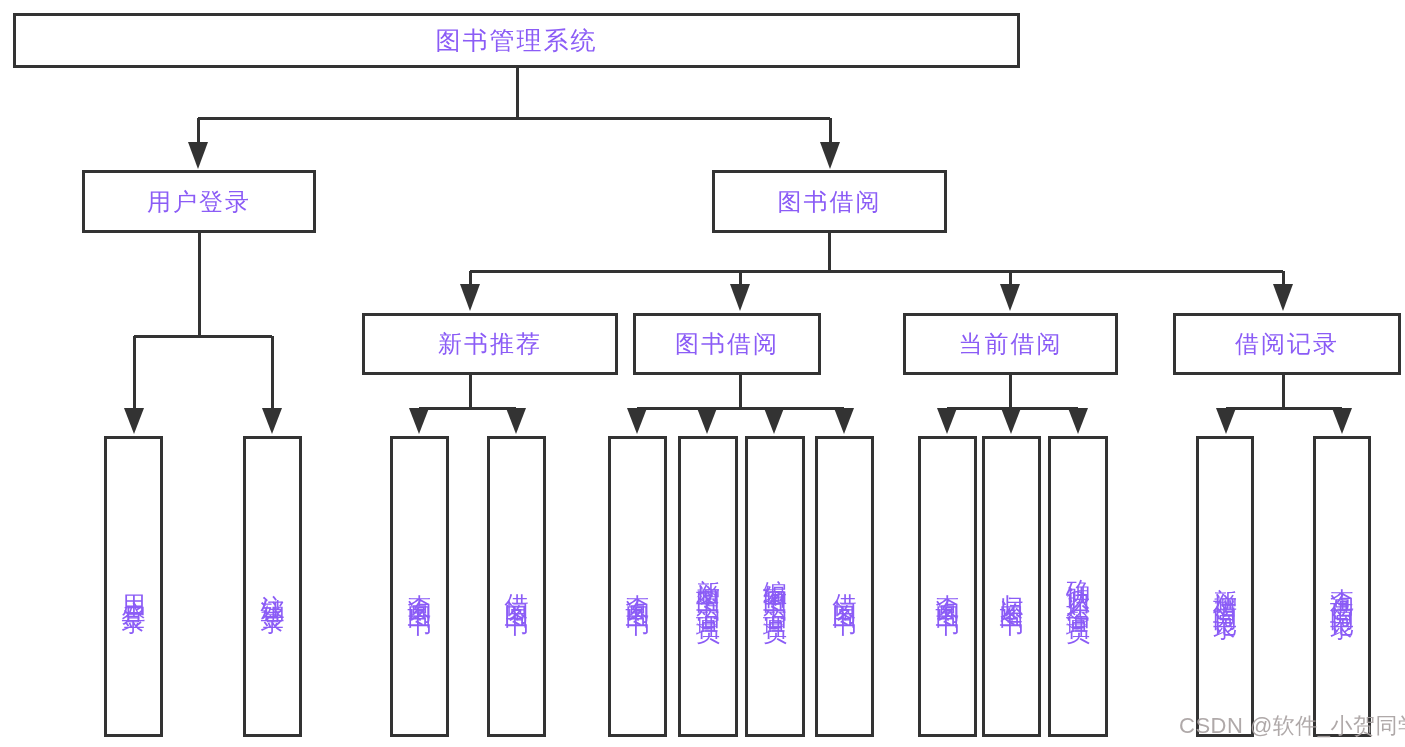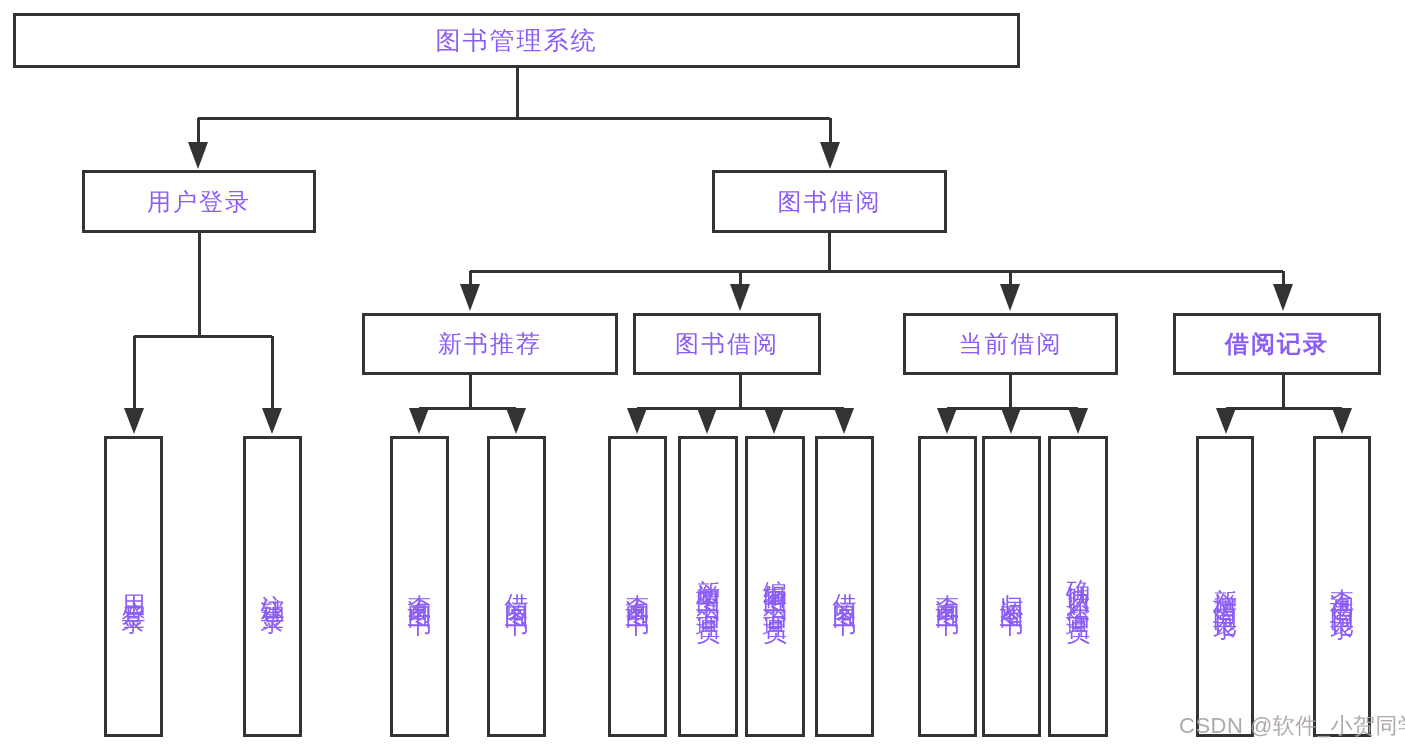--- a/index.html
+++ b/index.html
@@ -30,21 +30,21 @@
   
   .n-root{left:13px;top:13px;width:1007px;height:55px;font-size:25px;}
   
   .n-userlogin{left:82px;top:170px;width:234px;height:63px;}
   .n-bookmgmt{left:712px;top:170px;width:235px;height:63px;}
   
   .lvl3{top:313px;height:62px;}
   .n-newbook{left:362px;width:256px;}
   .n-borrow{left:633px;width:188px;}
   .n-current{left:903px;width:215px;}
-  .n-records{left:1173px;width:208px;font-weight:bold;}
+  .n-records{left:1173px;width:228px;}
   
   .leaf{top:436px;height:301px;width:59px;}
   .lA1{left:104px;} .lA2{left:243px;}
   .lB1{left:390px;} .lB2{left:487px;}
   .lC1{left:608px;} .lC2{left:678px;width:60px;} .lC3{left:745px;width:60px;} .lC4{left:815px;}
   .lD1{left:918px;} .lD2{left:982px;} .lD3{left:1048px;width:60px;}
   .lE1{left:1196px;width:58px;} .lE2{left:1313px;width:58px;}
   .watermark{
     position:absolute;
     left:1179px;top:711px;

